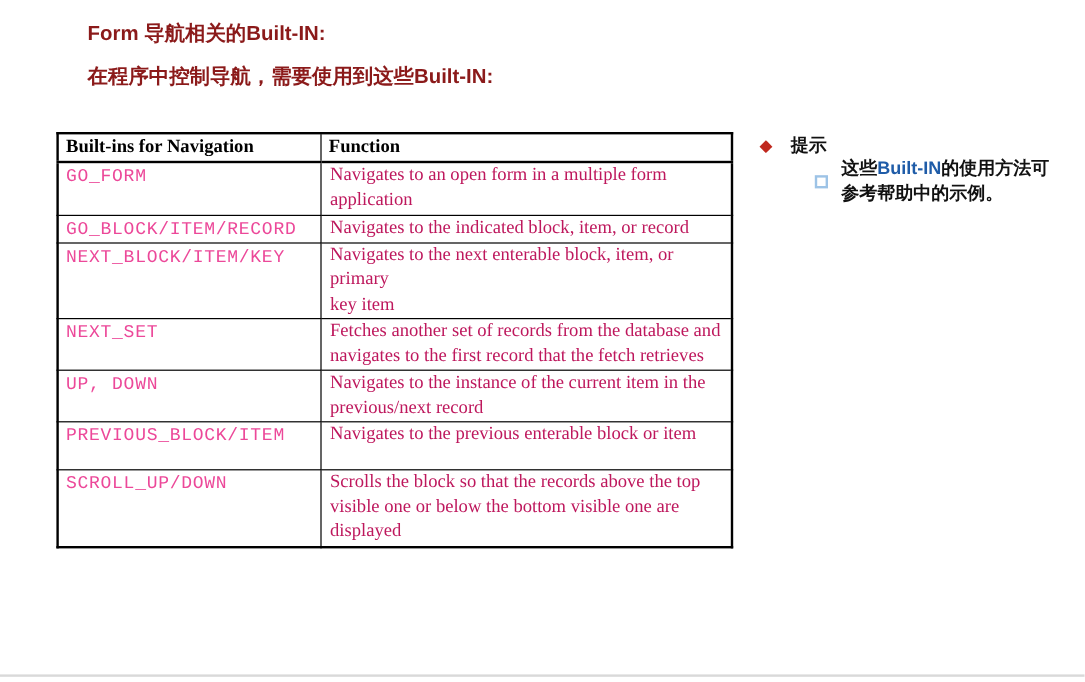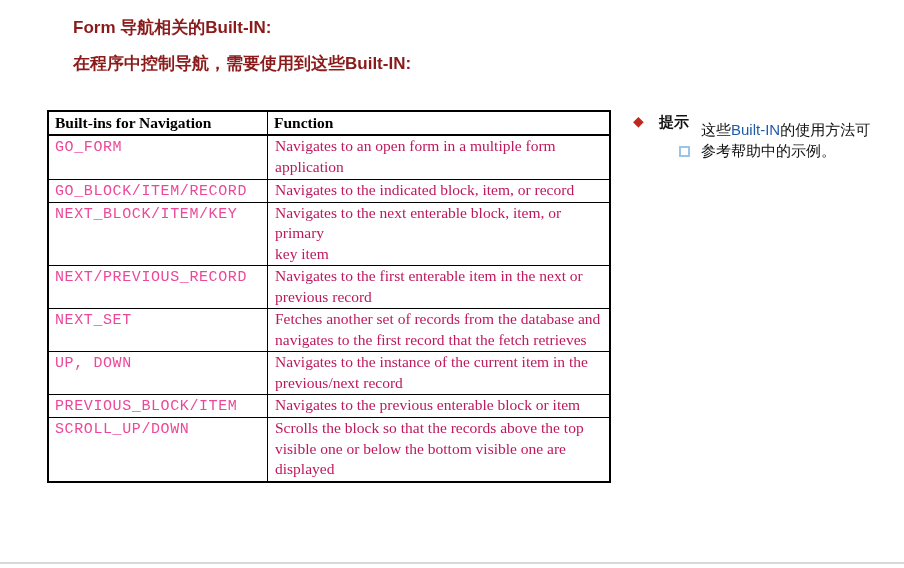--- a/index.html
+++ b/index.html
@@ -81,23 +81,23 @@
     font-size:15px;font-weight:bold;color:#111;
     line-height:20px;
   }
   .tip-square{
     position:absolute;left:679px;top:146px;
     width:7px;height:7px;
     border:2px solid var(--square-blue);
     background:#fff;
   }
   .tip-text{
-    position:absolute;left:701px;top:119px;
+    position:absolute;left:701px;top:130px;
     width:200px;
-    font-size:15px;font-weight:normal;line-height:21px;
+    font-size:15px;font-weight:bold;line-height:21px;
     color:#111;
   }
   .tip-text .hl{color:var(--highlight-blue);}
   .footer-line{
     position:absolute;left:0;top:562px;
     width:904px;height:2px;
     background:var(--divider-gray);
   }
 </style>
 </head>
@@ -124,25 +124,20 @@
       <tr>
         <td class="code">GO_BLOCK/ITEM/RECORD</td>
         <td class="func">Navigates to the indicated block, item, or record</td>
       </tr>
       <tr>
         <td class="code">NEXT_BLOCK/ITEM/KEY</td>
         <td class="func">Navigates to the next enterable block, item, or primary
 key item</td>
       </tr>
       <tr>
-        <td class="code">NEXT/PREVIOUS_RECORD</td>
-        <td class="func">Navigates to the first enterable item in the next or
-previous record</td>
-      </tr>
-      <tr>
         <td class="code">NEXT_SET</td>
         <td class="func">Fetches another set of records from the database and
 navigates to the first record that the fetch retrieves</td>
       </tr>
       <tr>
         <td class="code">UP, DOWN</td>
         <td class="func">Navigates to the instance of the current item in the
 previous/next record</td>
       </tr>
       <tr>

